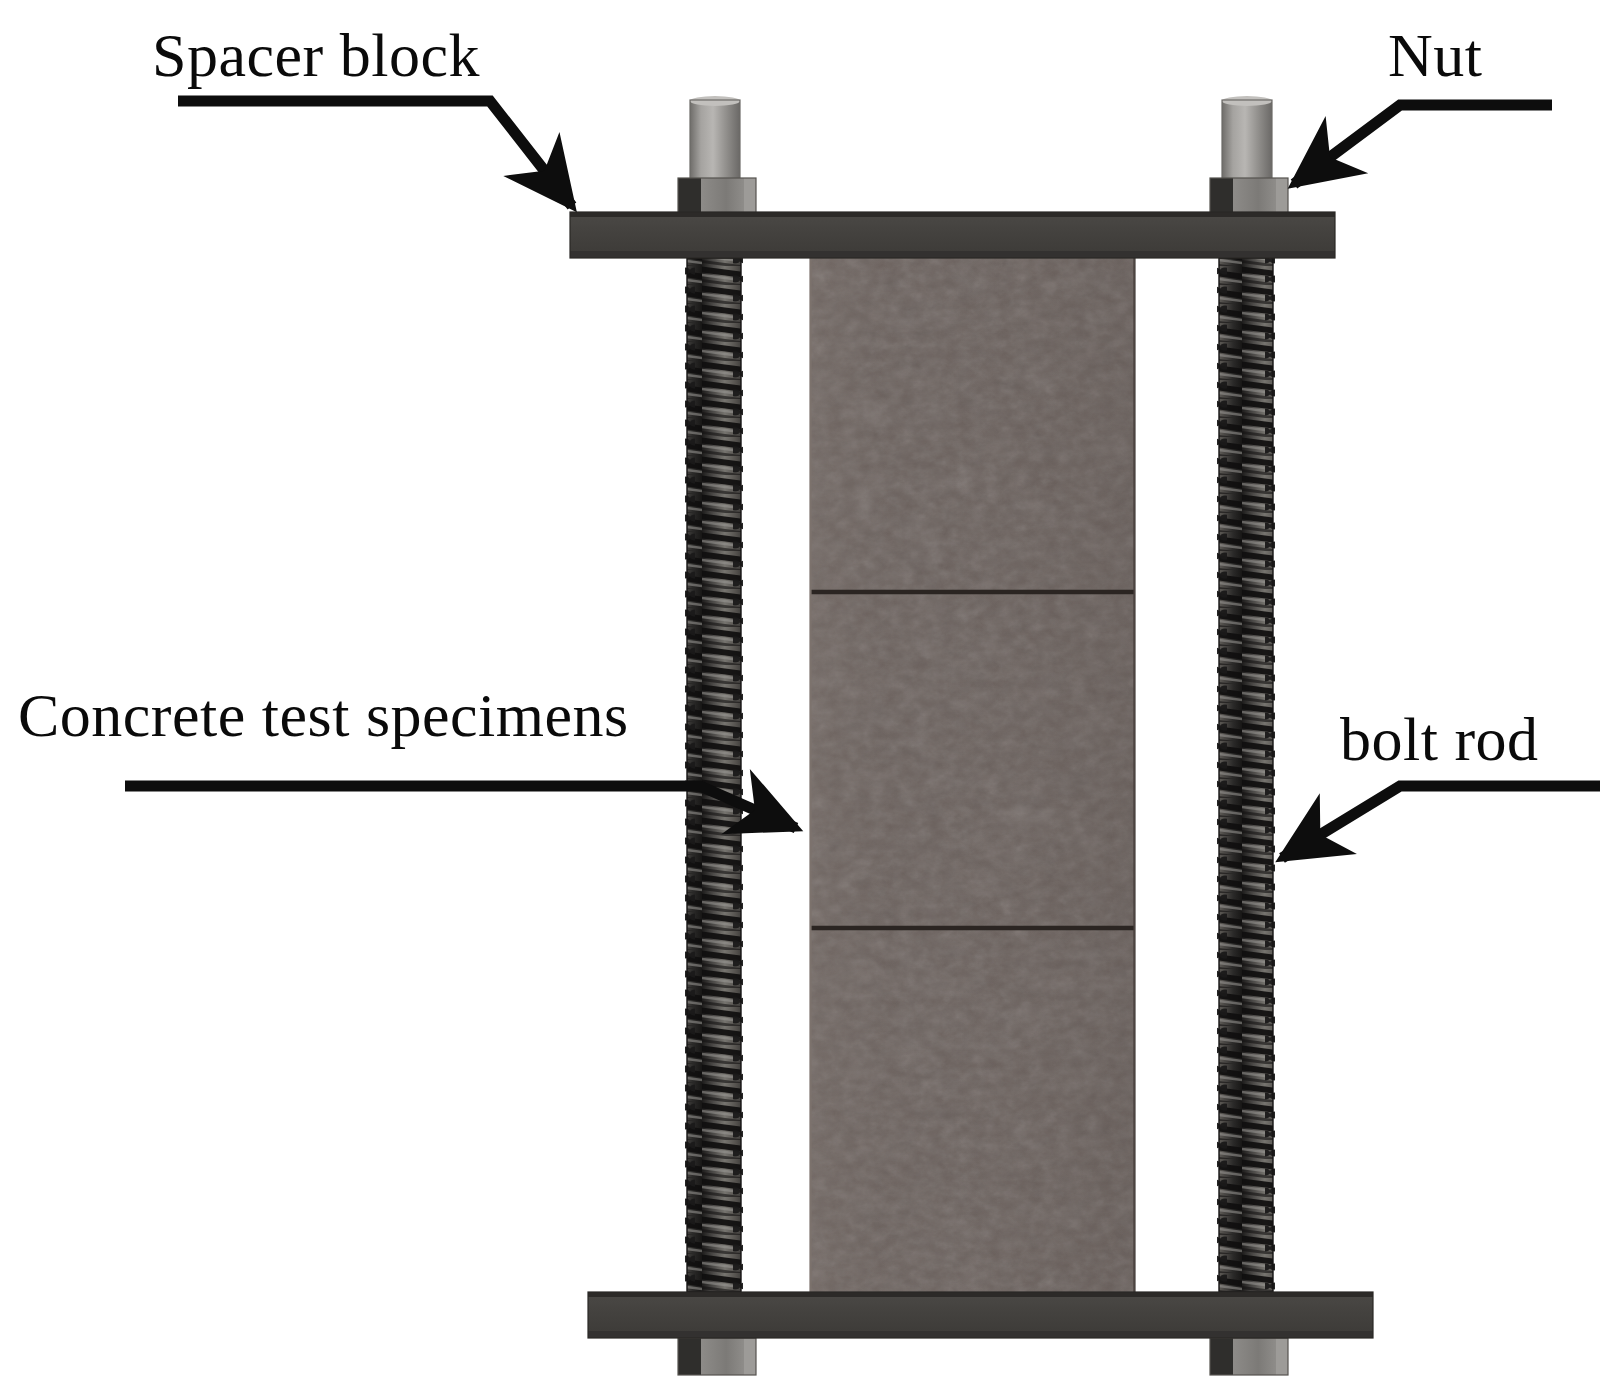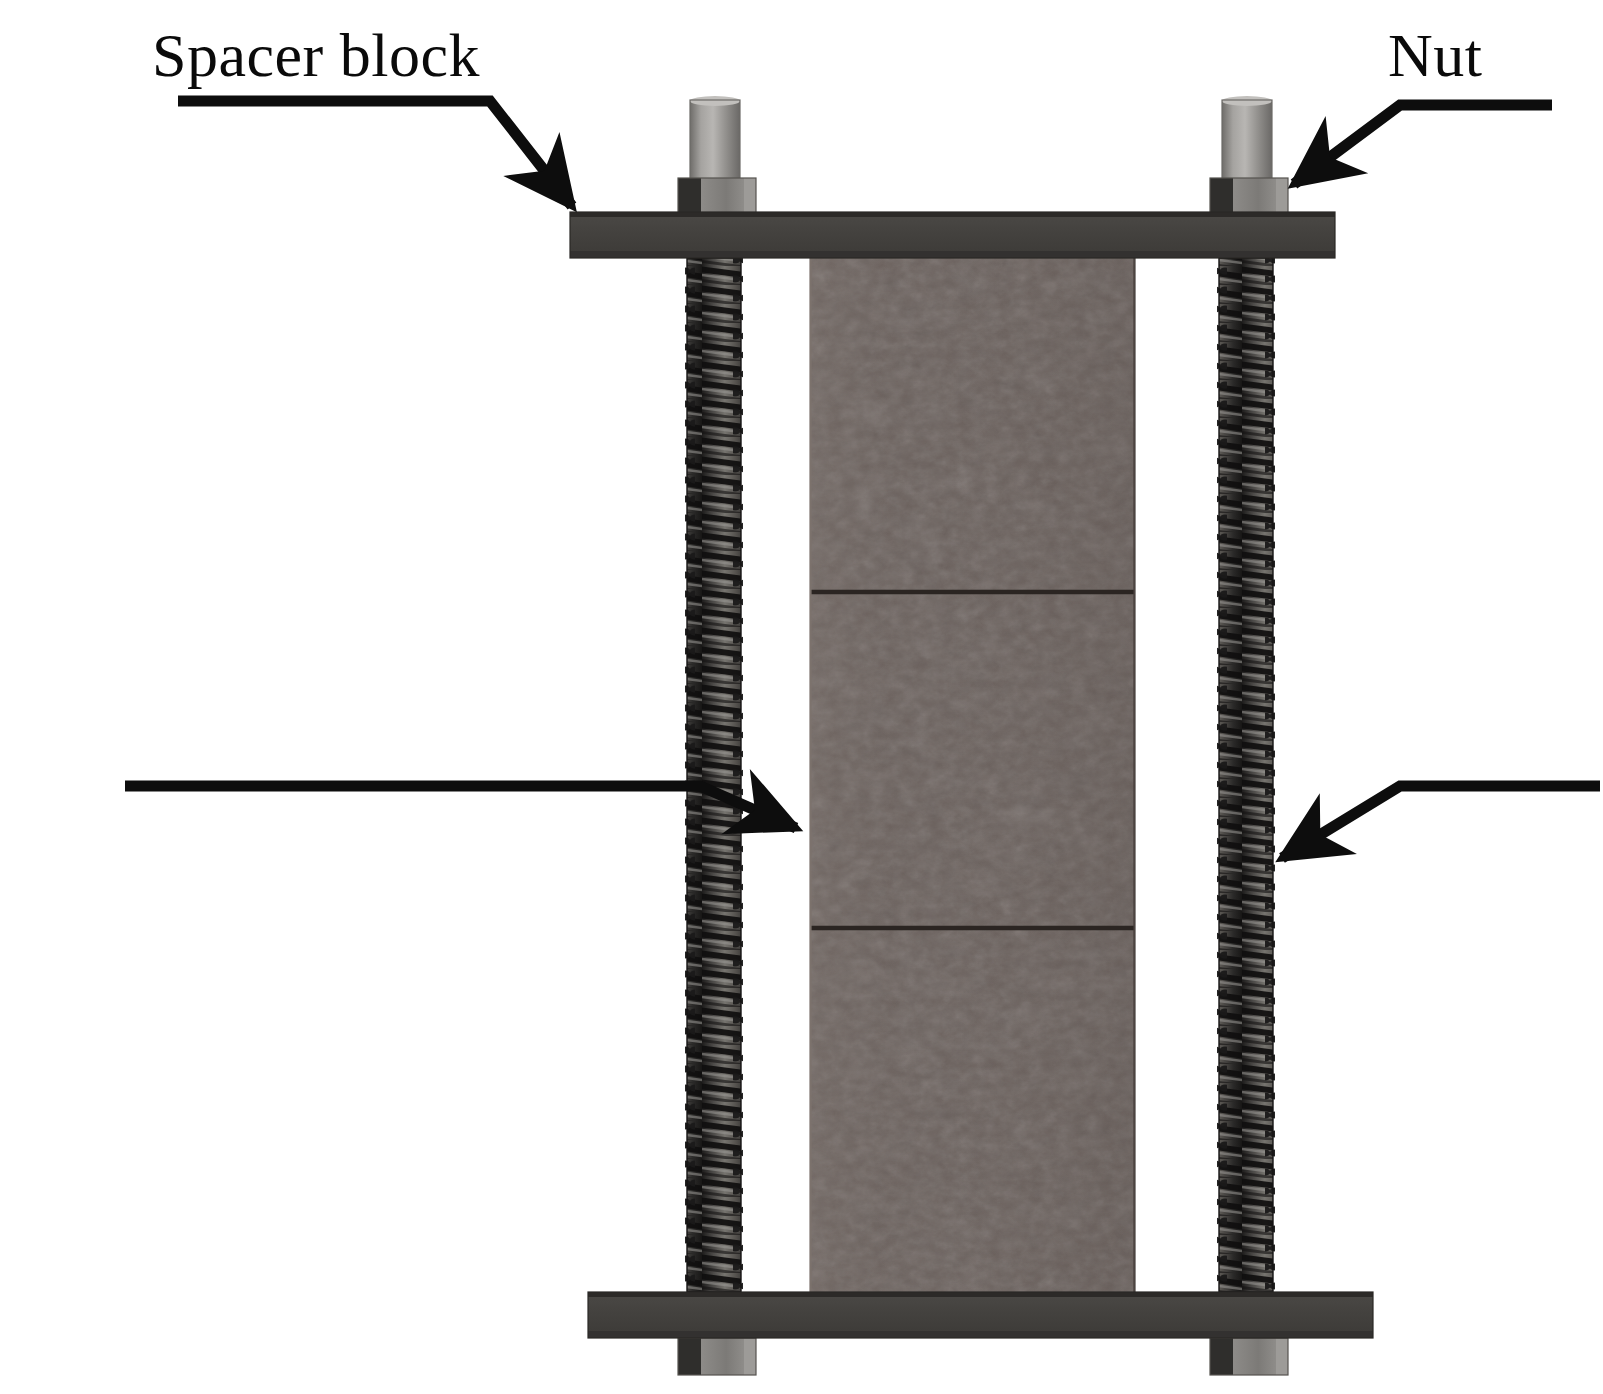--- a/index.html
+++ b/index.html
@@ -203,15 +203,17 @@
       <polyline points="1552,105 1400,105 1294,184" marker-end="url(#arrowHead)"></polyline>
       <polyline points="125,786 700,786 796,828" marker-end="url(#arrowHead)"></polyline>
       <polyline points="1600,786 1400,786 1282,858" marker-end="url(#arrowHead)"></polyline>
     </g>
   </svg>
 
   <div class="label" id="label-spacer-block">Spacer block</div>
 
   <div class="label" id="label-nut">Nut</div>
 
-
+  <div class="label" id="label-concrete">Concrete test specimens</div>
+
+  <div class="label" id="label-bolt-rod">bolt rod</div>
 
 </div>
 
 </body></html>

